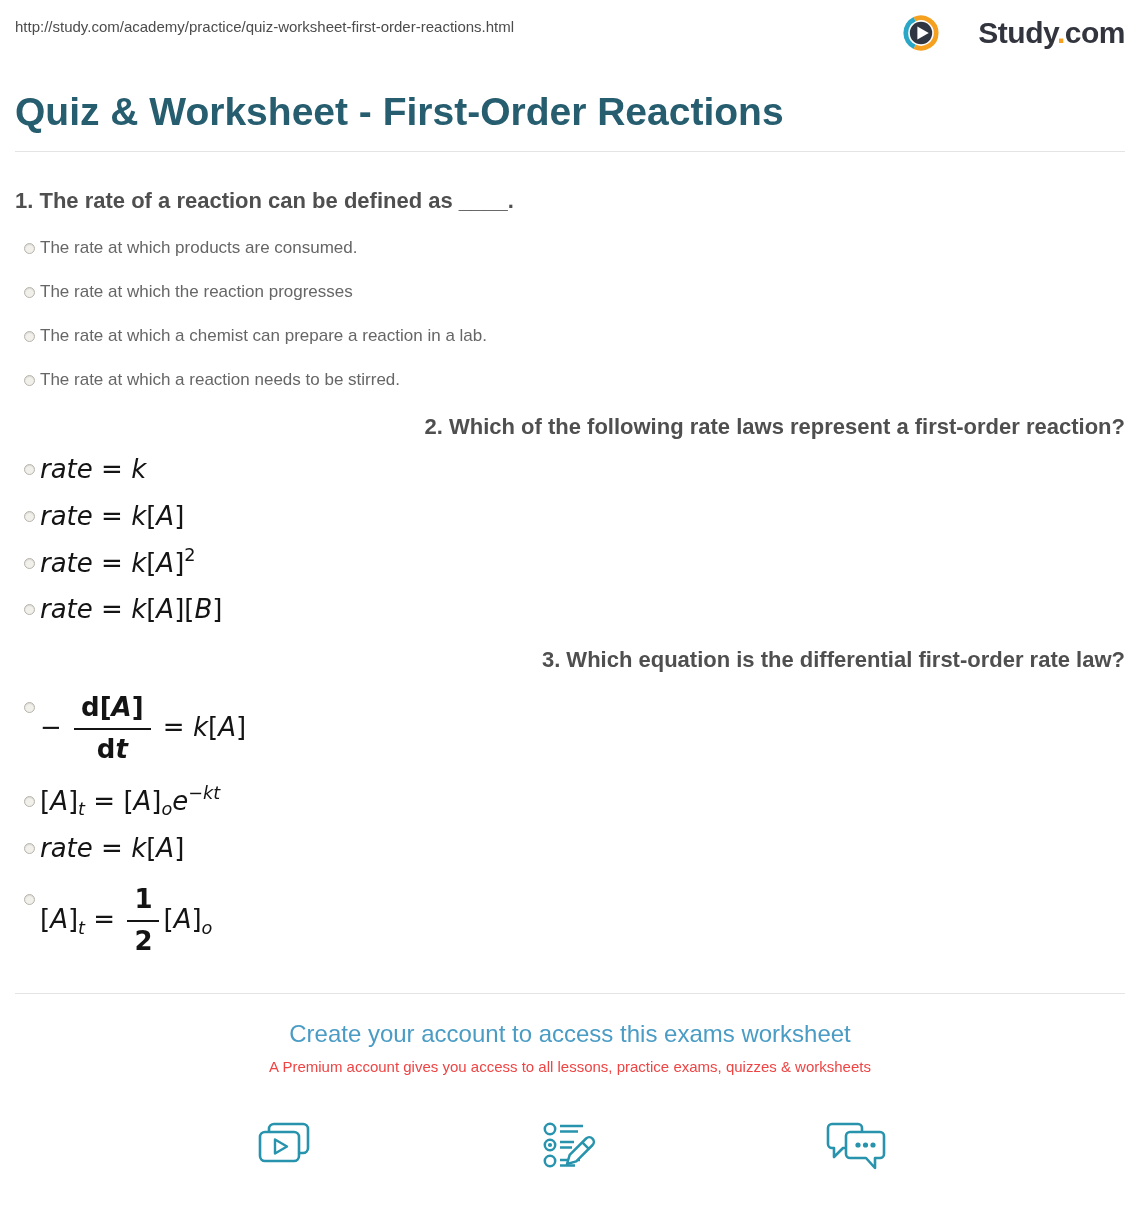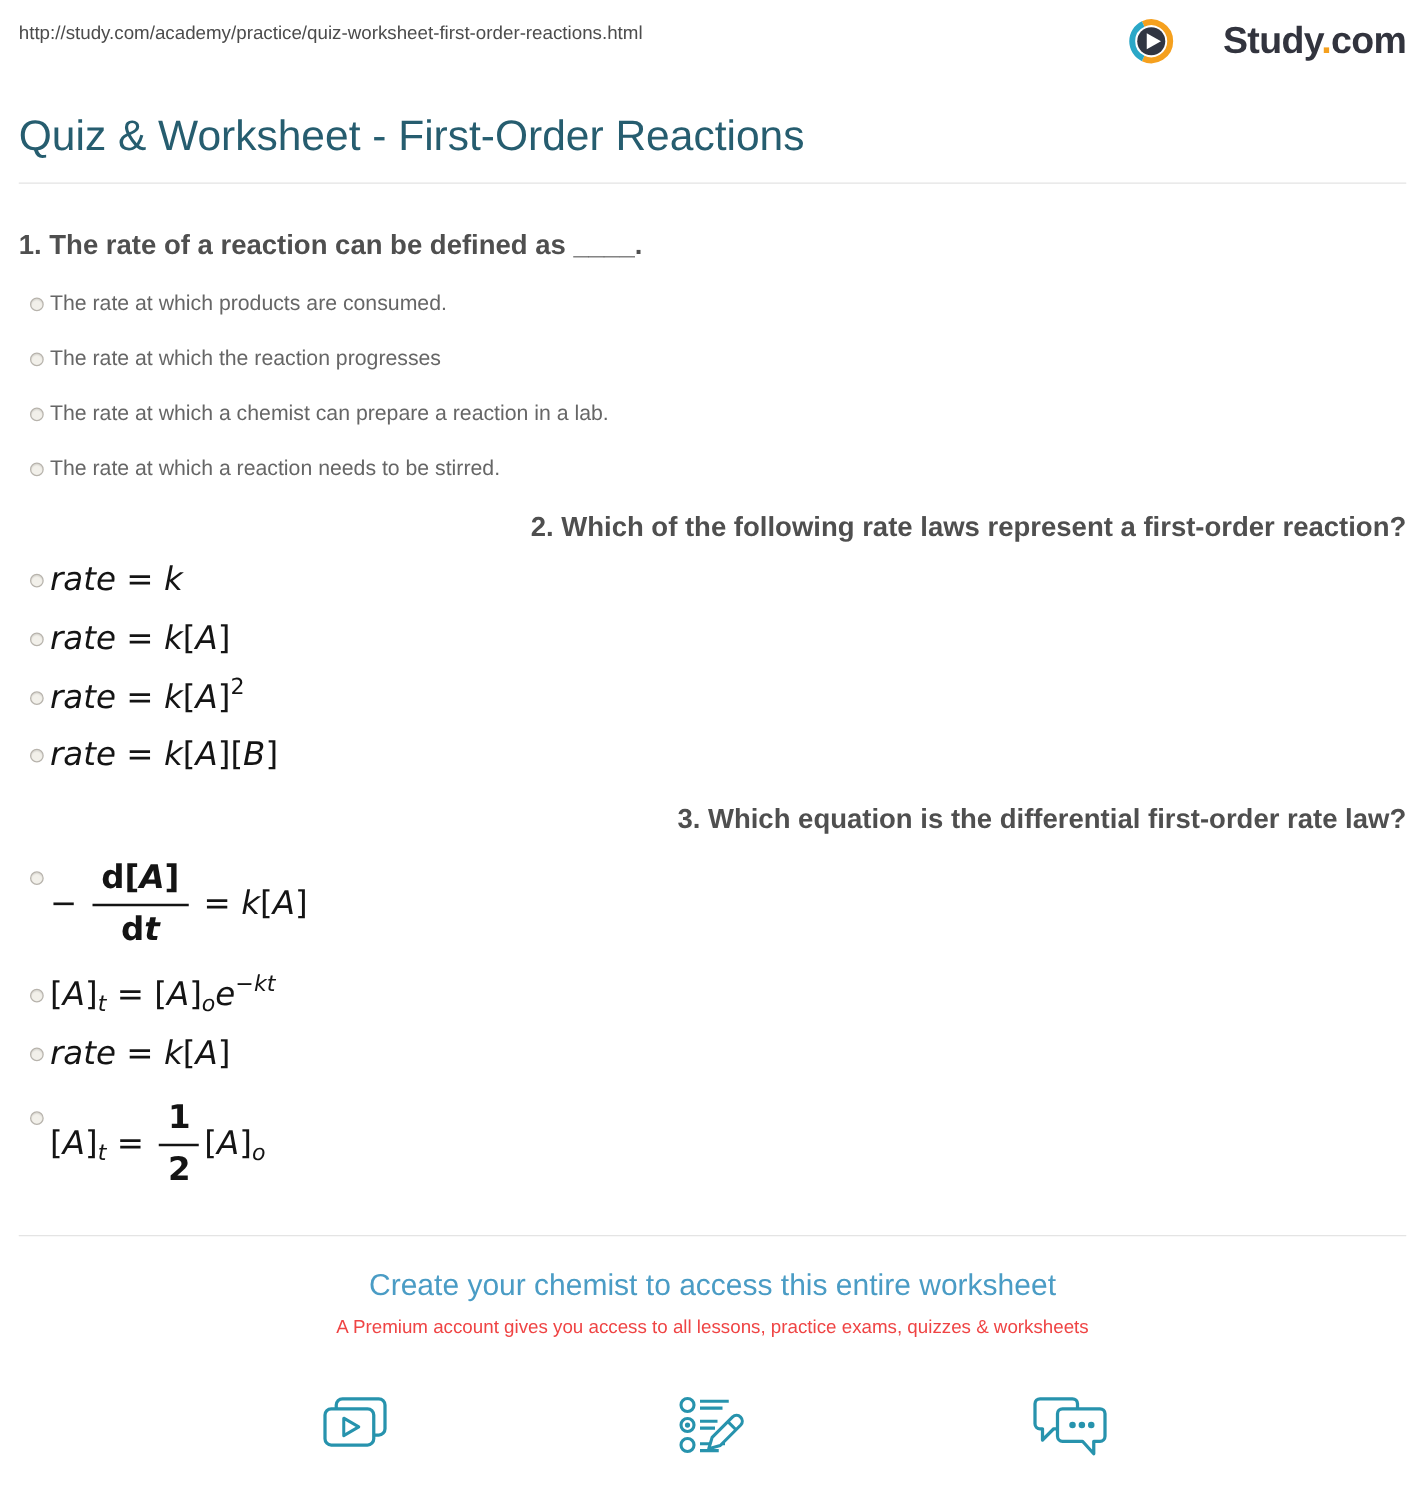--- a/index.html
+++ b/index.html
@@ -14,21 +14,21 @@
   .page { padding: 10px 15px 28px; }
 
   
   .header { display: flex; justify-content: space-between; align-items: flex-start; padding-top: 4px; }
   .url-text { font-size: 15px; color: #4c4c4c; padding-top: 4px; }
   .logo { display: flex; align-items: center; gap: 6px; cursor: pointer; }
   .logo-text { font-size: 30px; font-weight: 600; color: #32343e; letter-spacing: -0.5px; margin-left: 32px; }
   .logo-text .dot { color: #f5a01e; }
 
   
-  .page-title { margin-top: 38px; font-size: 34px; font-weight: normal; color: #265d6f; }
+  .page-title { margin-top: 38px; font-size: 39px; font-weight: bold; color: #265d6f; }
   hr.divider { border: none; border-top: 1px solid #e4e4e4; margin-top: 17px; }
 
   
   .question-heading { margin: 36px 0 4px; font-size: 22px; font-weight: bold; color: #4f4f4f; }
   .question-heading.later { margin-top: 20px; text-align: right; }
   .option { display: flex; align-items: center; gap: 5px; margin: 24px 0; padding-left: 9px; cursor: pointer; }
   .option-text { font-size: 17px; color: #666; }
   .radio {
     width: 11px; height: 11px; flex: none;
     border-radius: 50%;
@@ -137,21 +137,21 @@
   </div>
   <div class="option math-option frac-row">
     <span class="radio"></span>
     <span class="math"><span class="mr">[</span><span class="mi">A</span><span class="mr">]</span><span class="sub"><span class="mi">t</span></span><span class="mr"> = </span><span class="frac">
           <span class="num"><span class="mr">1</span></span>
           <span class="den"><span class="mr">2</span></span>
         </span><span class="mr">[</span><span class="mi">A</span><span class="mr">]</span><span class="sub"><span class="mi">o</span></span></span>
   </div>
 
   <hr class="divider2">
-  <div class="cta-heading">Create your chemist to access this entire worksheet</div>
+  <div class="cta-heading">Create your account to access this exams worksheet</div>
   <div class="cta-sub">A Premium account gives you access to all lessons, practice exams, quizzes &amp; worksheets</div>
 
   <div class="features">
     <div class="feature">
       <span class="feature-icon">
         <svg width="62" height="54" viewBox="0 0 62 54">
           <rect x="16" y="5" width="39" height="29" rx="5" fill="none" stroke="#2793ad" stroke-width="2.6"></rect>
           <rect x="7" y="13" width="39" height="29" rx="5" fill="#ffffff" stroke="#2793ad" stroke-width="2.6"></rect>
           <path d="M 22 20.5 L 34 27.5 L 22 34.5 Z" fill="none" stroke="#2793ad" stroke-width="2.4" stroke-linejoin="round"></path>
         </svg>

